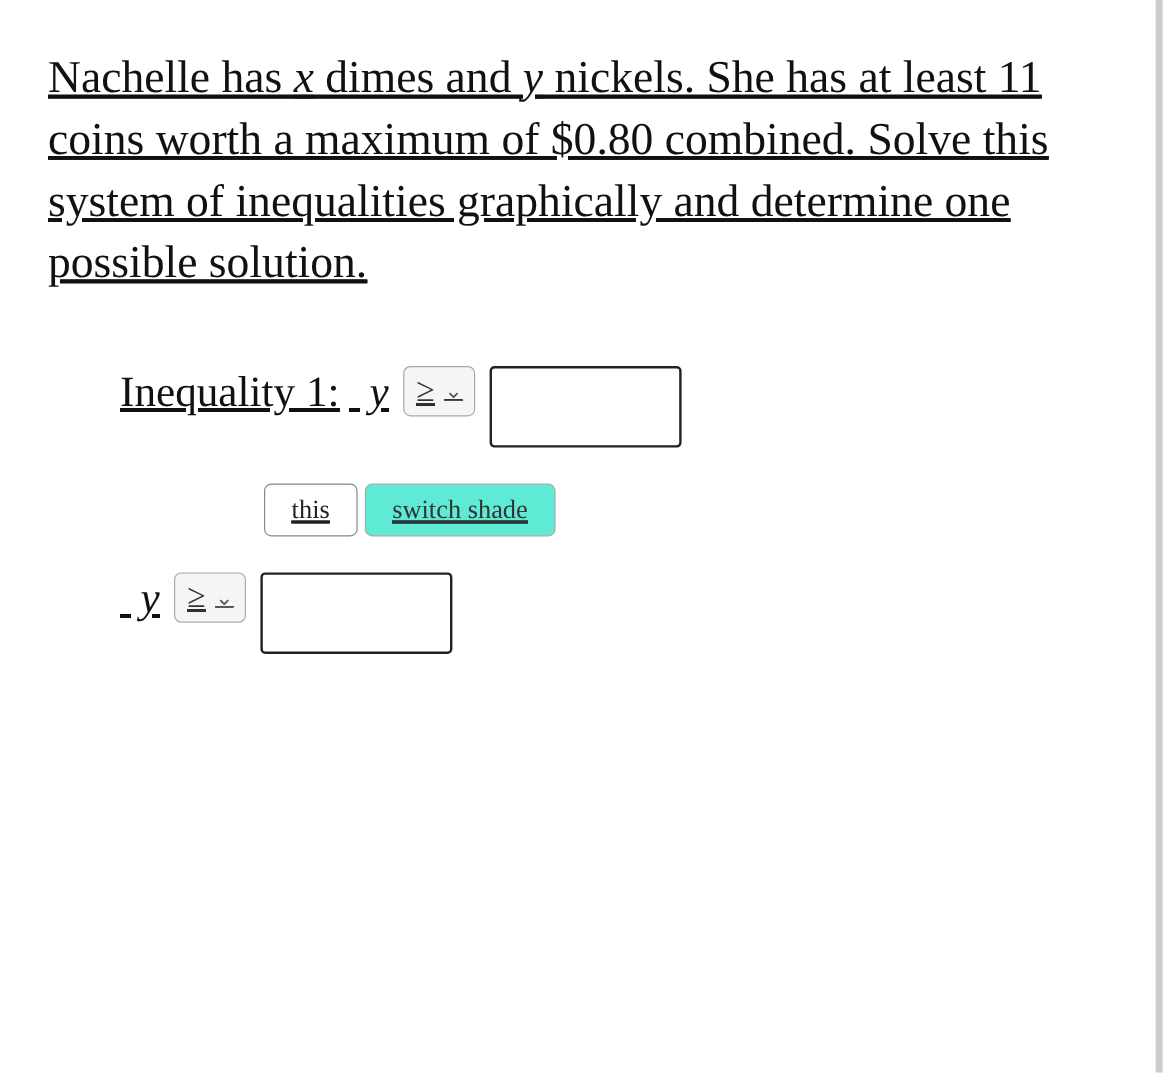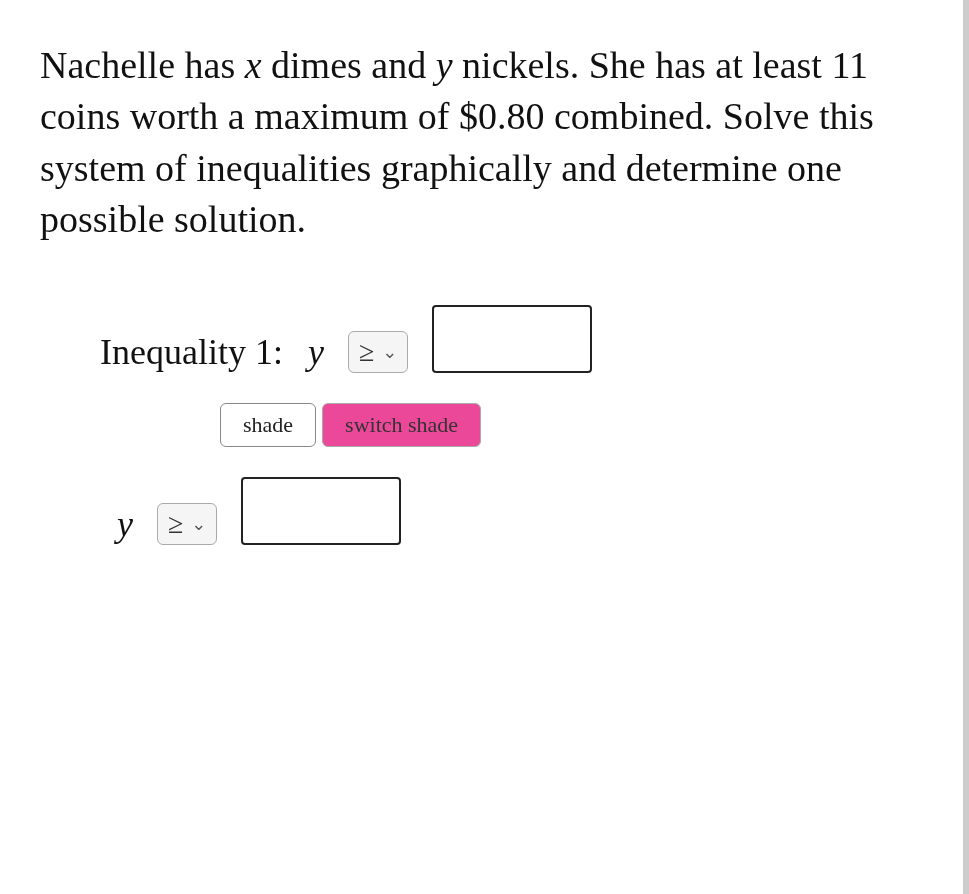--- a/index.html
+++ b/index.html
@@ -1,18 +1,19 @@
 <!DOCTYPE html>
 <html><head>
   <meta charset="utf-8">
   <style>
     * {
       box-sizing: border-box;
       margin: 0;
       padding: 0;
+      text-decoration: underline;
     }
 
     body {
       background: #ffffff;
       font-family: Georgia, 'Times New Roman', serif;
       width: 969px;
       min-height: 894px;
       padding: 40px 50px 40px 40px;
       position: relative;
     }
@@ -37,22 +38,22 @@
     .problem-text em {
       font-style: italic;
     }
 
     .inequalities-section {
       padding-left: 60px;
     }
 
     .inequality-row {
       display: flex;
-      align-items: flex-end;
-      gap: 24px;
+      align-items: flex-start;
+      gap: 12px;
       margin-bottom: 30px;
     }
 
     .inequality-label {
       font-size: 36px;
       color: #111111;
       display: flex;
       align-items: center;
       gap: 8px;
     }
@@ -107,21 +108,21 @@
       font-size: 22px;
       color: #222222;
       padding: 8px 22px;
       cursor: pointer;
       margin-right: 6px;
     }
 
     .btn-switch-shade {
       border: 1.5px solid #aaaaaa;
       border-radius: 6px;
-      background: #ec4899;
+      background: #5eead4;
       font-family: Georgia, 'Times New Roman', serif;
       font-size: 22px;
       color: #333333;
       padding: 8px 22px;
       cursor: pointer;
     }
   </style>
 </head>
 <body>
 
@@ -142,21 +143,21 @@
       <span>Inequality 1:</span>&nbsp;<em>y</em>
     </span>
     <div class="operator-box">
       <span>≥</span>
       <span class="chevron">⌄</span>
     </div>
     <input class="value-input" type="text" value="" style="">
   </div>
 
   <div class="buttons-row">
-    <button class="btn-plot">shade</button>
+    <button class="btn-plot">this</button>
     <button class="btn-switch-shade">switch shade</button>
   </div>
 
   <div class="inequality-row">
     <span class="inequality-label">
       &nbsp;<em>y</em>
     </span>
     <div class="operator-box">
       <span>≥</span>
       <span class="chevron">⌄</span>

